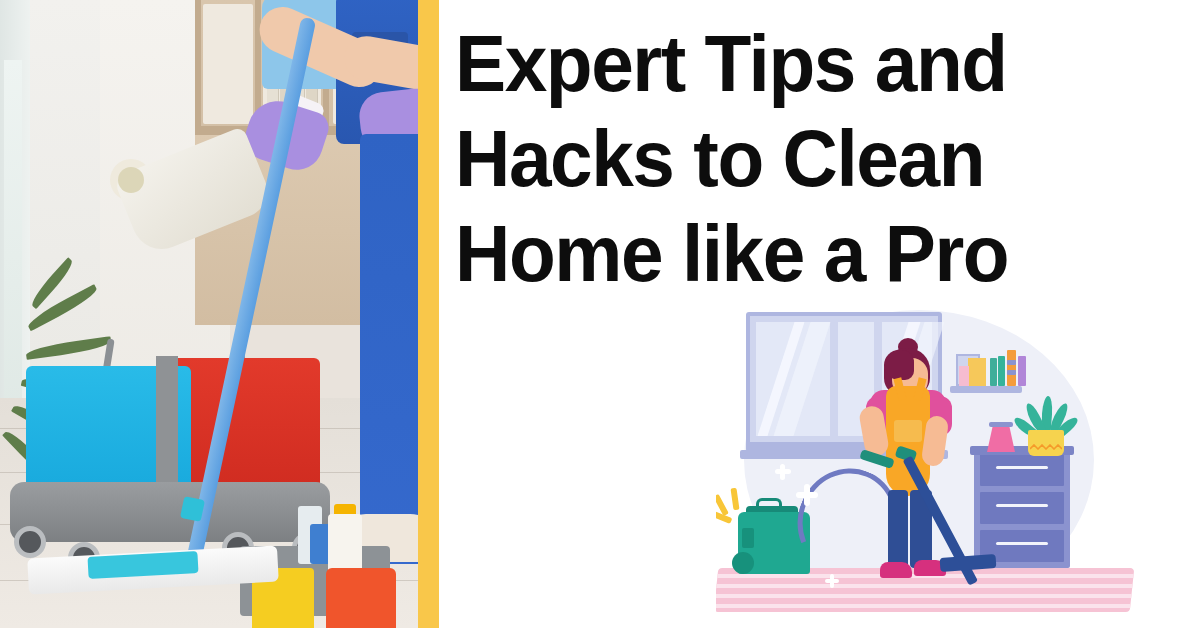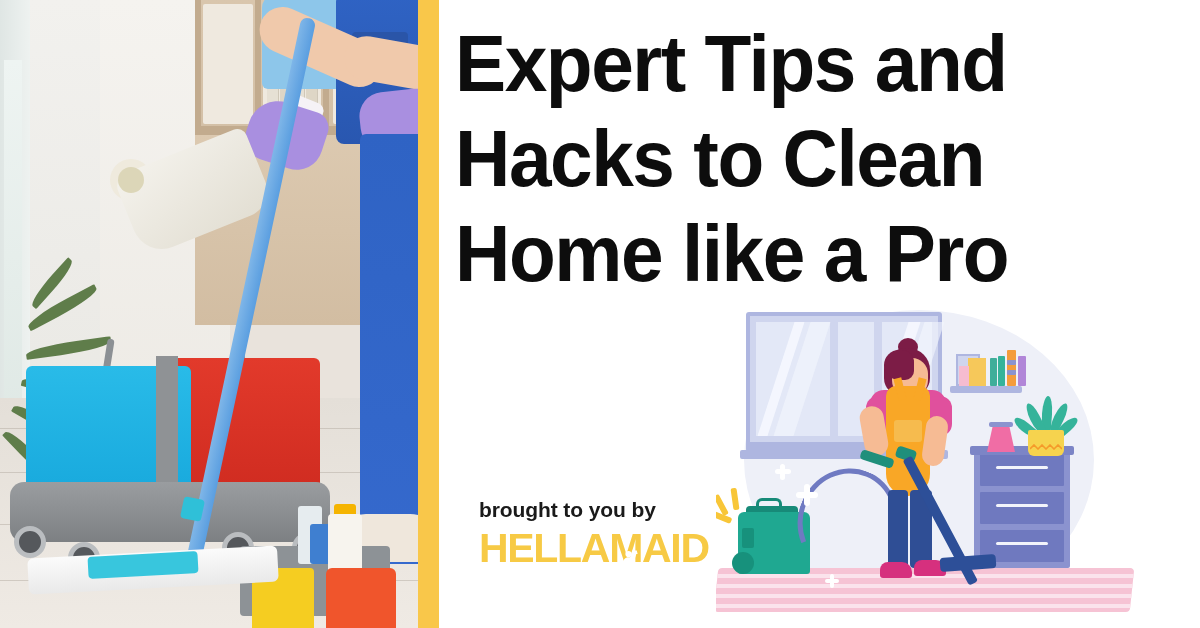--- a/index.html
+++ b/index.html
@@ -276,35 +276,20 @@
   </div>
 
   <div class="divider"></div>
 
   <div class="headline">
     <span class="hl-line">Expert Tips and</span>
     <span class="hl-line">Hacks to Clean</span>
     <span class="hl-line">Home like a Pro</span>
   </div>
 
-  <div class="logo">
-    <div class="logo-tagline">brought to you by</div>
-    <div class="logo-word">
-      <span>HELLAMAID</span>
-      <span class="logo-mark">
-        <svg viewBox="0 0 26 26" width="26" height="26" aria-hidden="true">
-          <circle cx="13.5" cy="6" r="3.1" fill="#ffffff"></circle>
-          <path d="M13.5 9.3 C10 9.3 8.2 12 7.6 15.6 L19.4 15.6 C18.8 12 17 9.3 13.5 9.3 Z" fill="#ffffff"></path>
-          <path d="M6.6 17 L20.4 17 L21.8 24 L5.2 24 Z" fill="#ffffff"></path>
-          <rect x="18.2" y="4" width="1.8" height="13" fill="#ffffff" transform="rotate(18 19 10)"></rect>
-          <path d="M17.2 2.4 L21.8 2.4 L22.6 6 L16.4 6 Z" fill="#ffffff"></path>
-        </svg>
-      </span>
-    </div>
-  </div>
 
   <div class="illus">
     <div class="il-circle"></div>
 
     <div class="il-window">
       <div class="il-winInner"></div>
       <div class="il-pane" style="left:10px;top:10px;width:74px;height:114px;"></div>
       <div class="il-pane" style="left:92px;top:10px;width:36px;height:114px;"></div>
       <div class="il-pane" style="left:136px;top:10px;width:50px;height:114px;"></div>
       <div class="il-glare" style="left:30px;top:10px;width:10px;height:114px;"></div>

